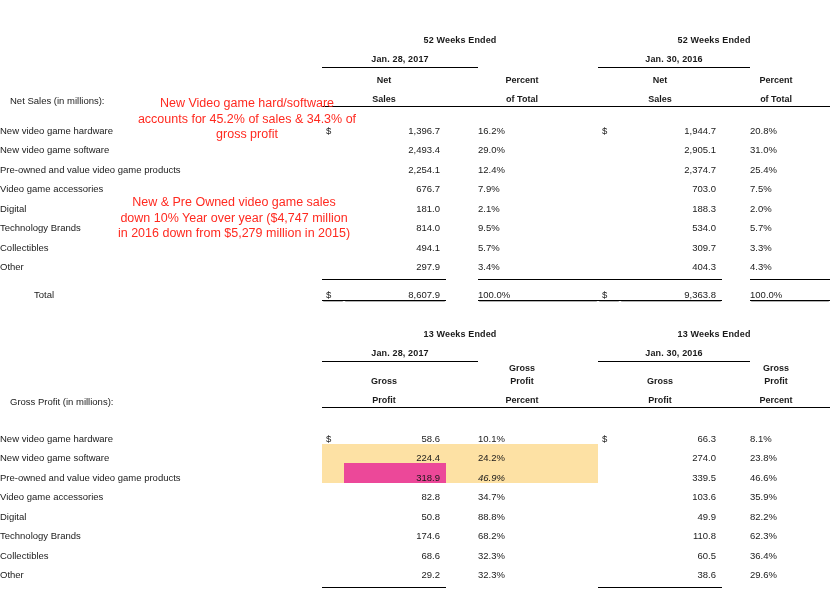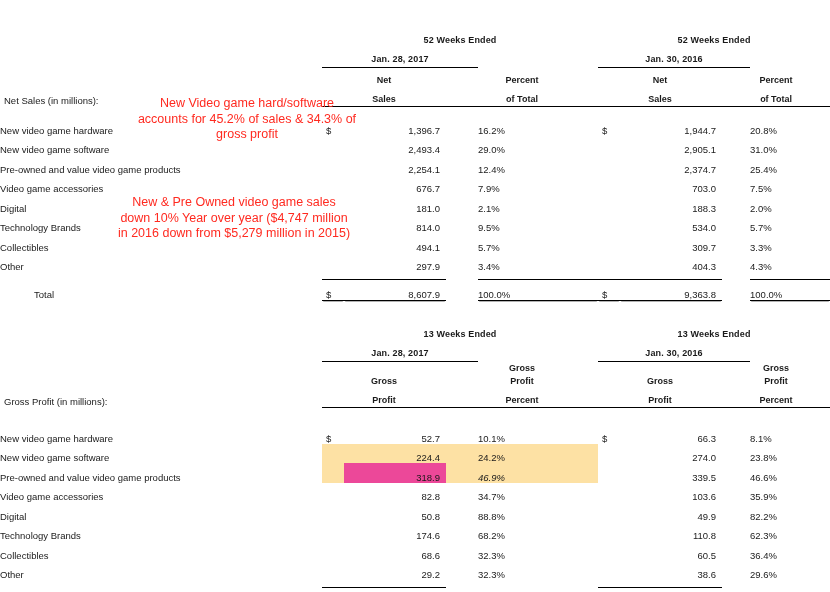--- a/index.html
+++ b/index.html
@@ -56,21 +56,21 @@
     text-align: left;
     padding-left: 0;
     white-space: nowrap;
     font-size: 9.5px;
   }
   .lbl-total {
     padding-left: 34px;
   }
   .sect-title {
     text-align: left;
-    padding-left: 4px;
+    padding-left: 10px;
     white-space: nowrap;
     font-size: 9.5px;
   }
 
   .num {
     text-align: right;
     padding-right: 6px;
     white-space: nowrap;
     font-size: 9.5px;
   }
@@ -352,21 +352,21 @@
         <td class="col-head rule-bot" colspan="2">Percent</td>
       </tr>
 
       <tr class="spacer-row-lg">
           <td colspan="9"></td>
         </tr>
 
       <tr class="row-d">
         <td class="lbl">New video game hardware</td>
         <td class="cur">$</td>
-        <td class="num">52.7</td>
+        <td class="num">58.6</td>
         <td></td>
         <td class="pct">10.1%</td>
         <td class="cur">$</td>
         <td class="num">66.3</td>
         <td></td>
         <td class="pct">8.1%</td>
       </tr>
 
       <tr class="row-d">
         <td class="lbl">New video game software</td>

